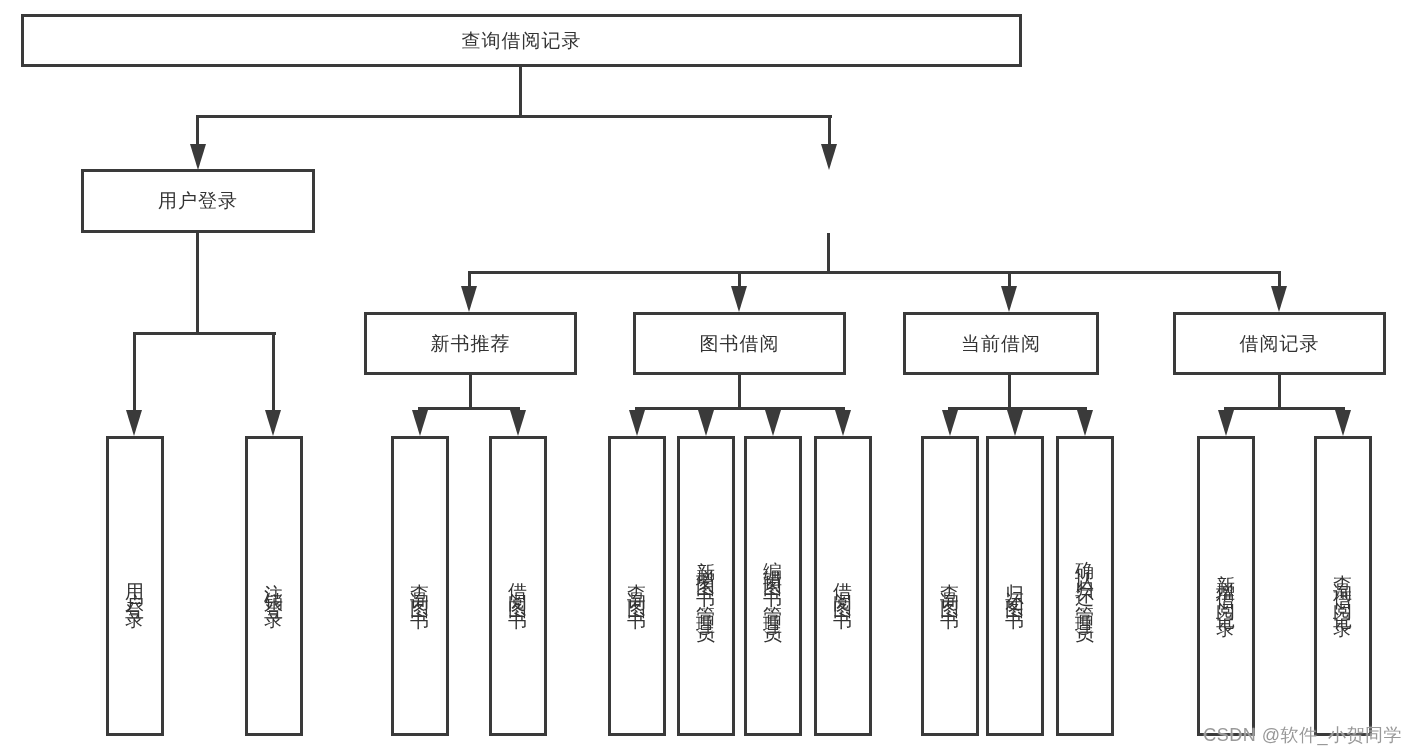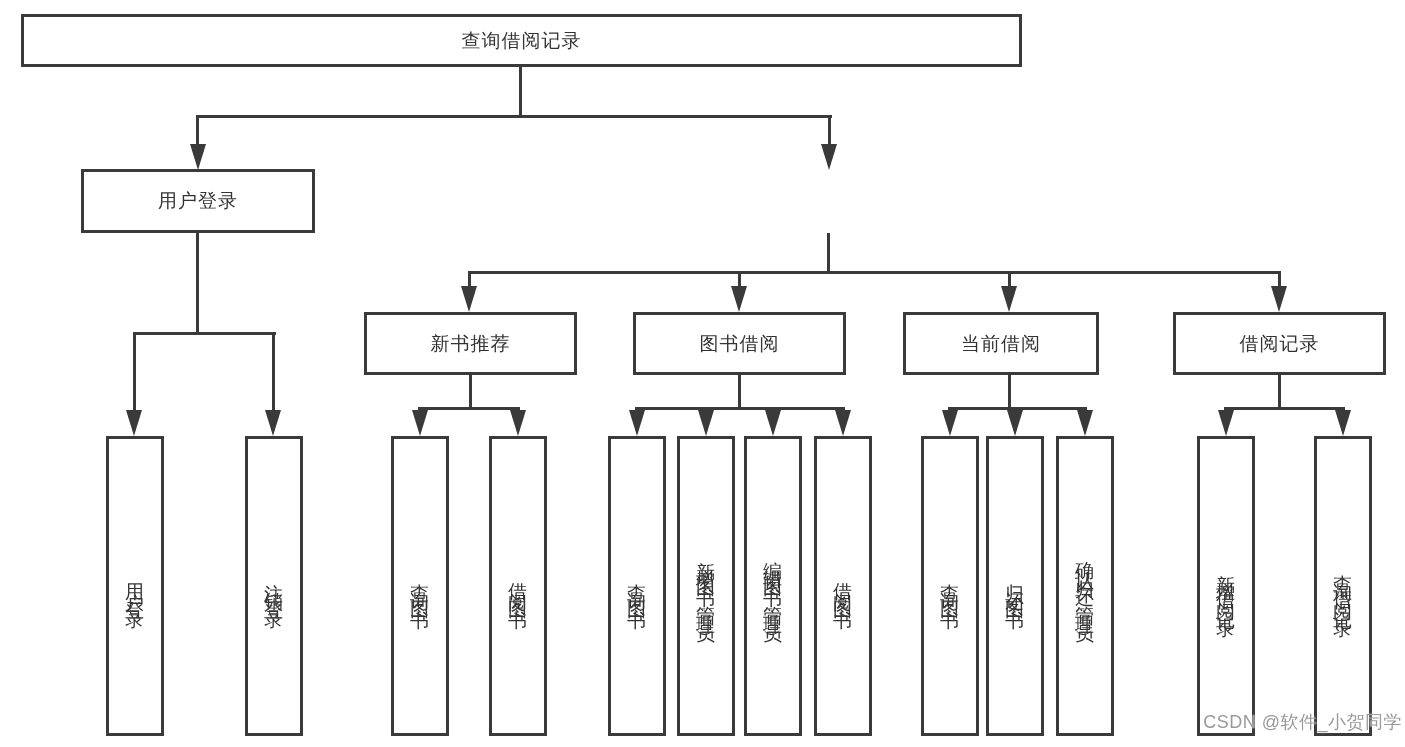--- a/index.html
+++ b/index.html
@@ -63,21 +63,21 @@
     position: absolute;
     width: 0;
     height: 0;
     border-left: 8px solid transparent;
     border-right: 8px solid transparent;
     border-top: 26px solid var(--line, #3a3a3a);
   }
   .watermark {
     position: absolute;
     right: 3px;
-    bottom: 13px;
+    bottom: 0;
     font-size: 18px;
     color: var(--wm, #999999);
     letter-spacing: 0.5px;
     text-shadow: 0 0 2px #ffffff;
     white-space: nowrap;
   }
 </style>
 </head>
 <body>
 

